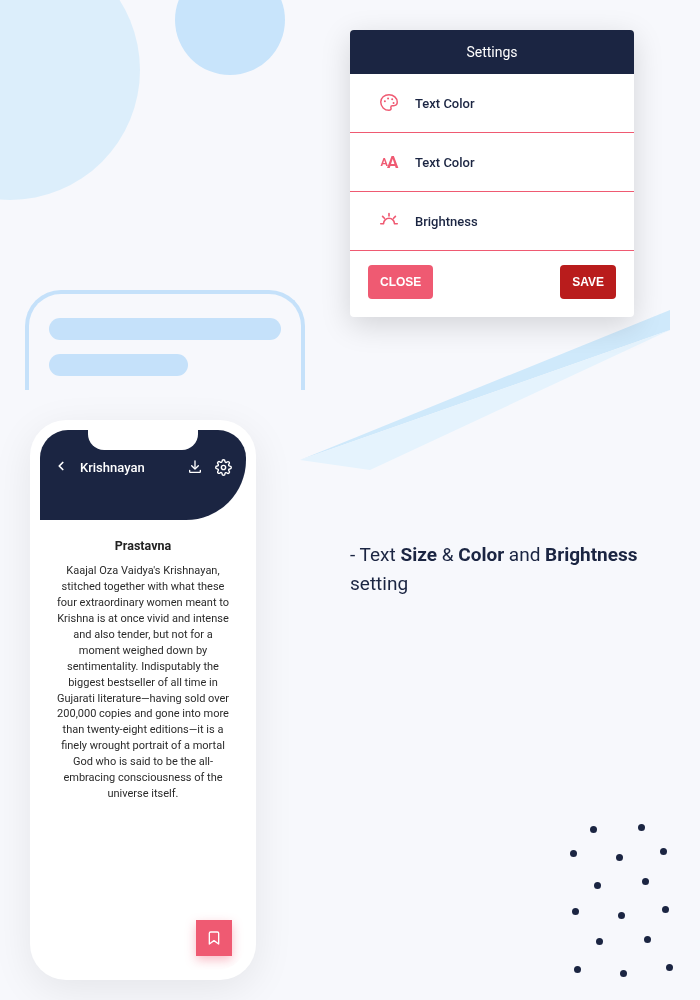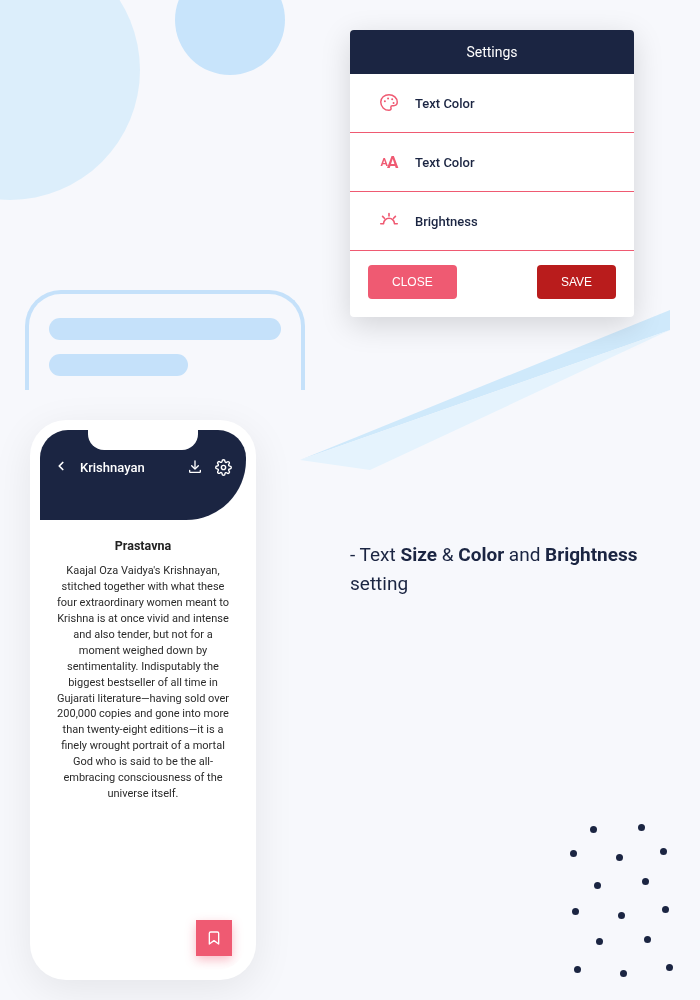--- a/index.html
+++ b/index.html
@@ -130,24 +130,24 @@
     width: 24px; height: 22px;
     display:flex;align-items:center;justify-content:center;
     color: #ef5a72;
   }
   .settings-footer {
     display: flex;
     justify-content: space-between;
     padding: 14px 18px 18px;
   }
   .btn {
-    padding: 10px 24px;
+    padding: 10px 12px;
     border-radius: 4px;
     font-size: 12px;
-    font-weight: 400;
+    font-weight: 700;
     border: none;
     cursor: pointer;
     color: #fff;
   }
   .btn-close { background: #ef5a72; }
   .btn-save  { background: #b91c1c; }
 
   
   .beam {
     position: absolute;

